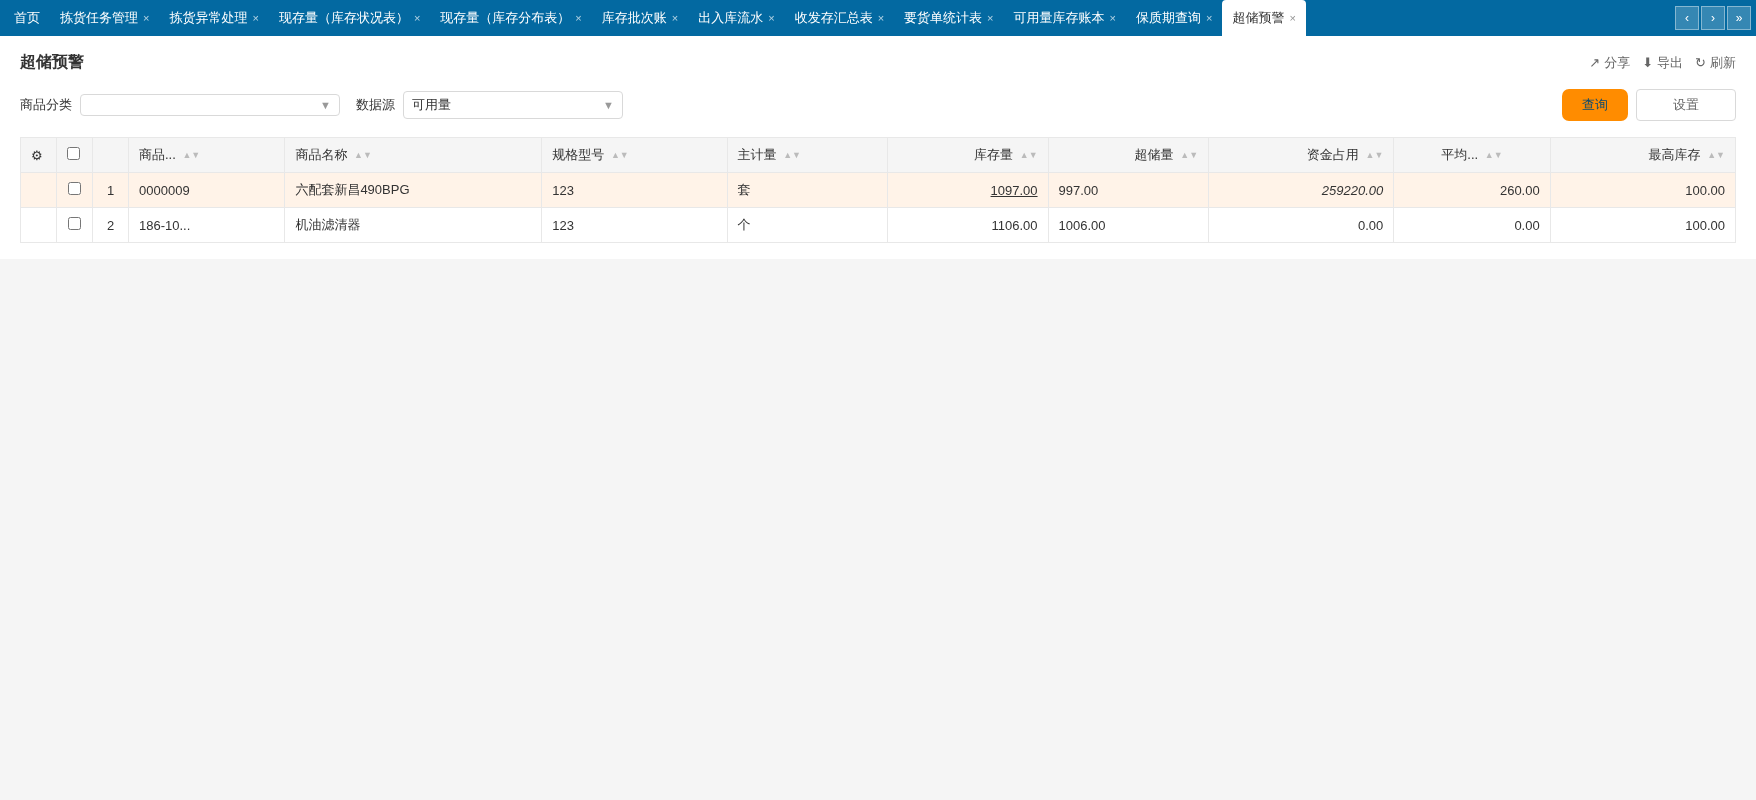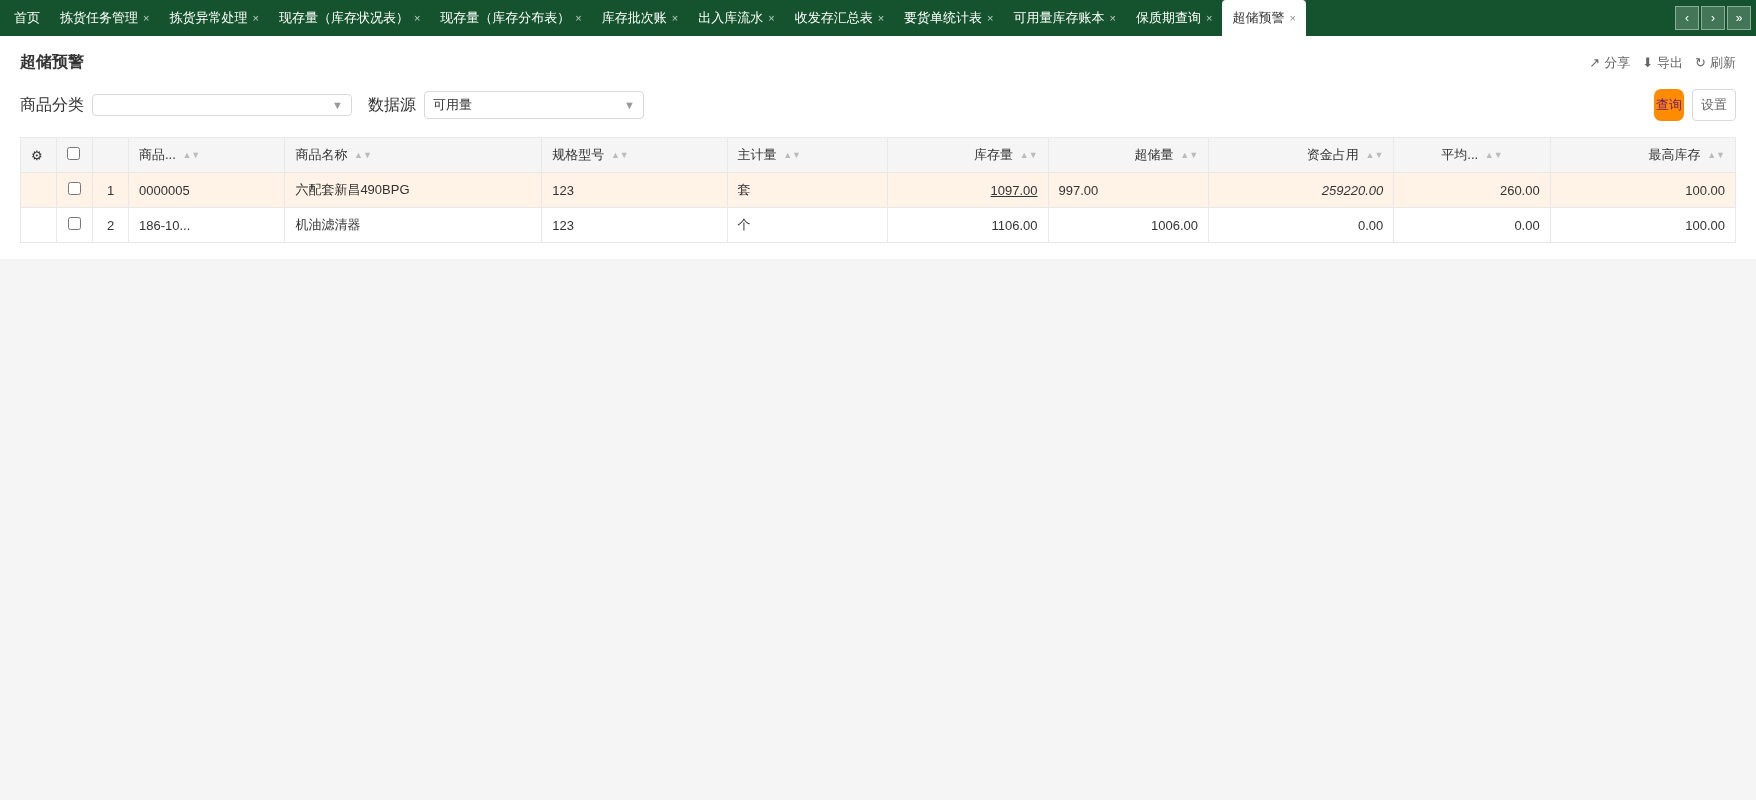--- a/index.html
+++ b/index.html
@@ -1,20 +1,20 @@
 <!DOCTYPE html>
 <html><head>
   <meta charset="utf-8">
   <style>
     * { box-sizing: border-box; margin: 0; padding: 0; font-family: 'Microsoft YaHei', Arial, sans-serif; }
     body { background: #f5f5f5; font-size: 13px; color: #333; }
 
     
     .top-nav {
-      background: #14532d;
+      background: #0369a1;
       display: flex;
       align-items: center;
       height: 36px;
       padding: 0 4px;
       overflow: hidden;
     }
     .top-nav-item {
       display: flex;
       align-items: center;
       height: 36px;
@@ -98,21 +98,21 @@
       gap: 16px;
       margin-bottom: 16px;
       flex-wrap: wrap;
     }
     .filter-group {
       display: flex;
       align-items: center;
       gap: 8px;
     }
     .filter-label {
-      font-size: 16px;
+      font-size: 13px;
       color: #333;
       white-space: nowrap;
     }
     .filter-select {
       display: flex;
       align-items: center;
       border: 1px solid #d9d9d9;
       border-radius: 4px;
       padding: 4px 8px;
       background: #fff;
@@ -123,33 +123,33 @@
       color: #333;
     }
     .filter-select .arrow { color: #999; font-size: 11px; }
     .action-buttons {
       margin-left: auto;
       display: flex;
       gap: 8px;
     }
     .btn-query {
       background: #ff8c00;
-      color: #701a75;
+      color: #0c4a6e;
       border: none;
       border-radius: 7px;
-      padding: 6px 2px;
+      padding: 6px 20px;
       cursor: pointer;
       font-size: 13px;
     }
     .btn-settings {
       background: #fff;
       color: #666;
       border: 1px solid #d9d9d9;
       border-radius: 4px;
-      padding: 6px 8px;
+      padding: 6px 36px;
       cursor: pointer;
       font-size: 13px;
     }
 
     
     .data-table {
       width: 100%;
       border-collapse: collapse;
       font-size: 13px;
     }
@@ -319,42 +319,42 @@
         </th>
       </tr>
     </thead>
     <tbody id="table-body">
     <tr class="highlighted">
     <td class="gear-col"></td>
     <td class="checkbox-col">
       <input type="checkbox" style="">
     </td>
     <td class="row-num">1</td>
-    <td>0000005</td>
+    <td>0000009</td>
     <td>六配套新昌490BPG</td>
     <td>123</td>
     <td>套</td>
     <td style="text-align:right;text-decoration:underline;">1097.00</td>
     <td style="text-align:left;">997.00</td>
     <td style="text-align:right;font-style:italic;">259220.00</td>
     <td style="text-align:right;">260.00</td>
     <td style="text-align:right;">100.00</td>
   </tr>
         <tr>
     <td class="gear-col"></td>
     <td class="checkbox-col">
       <input type="checkbox" style="">
     </td>
     <td class="row-num">2</td>
     <td>186-10...</td>
     <td>机油滤清器</td>
     <td>123</td>
     <td>个</td>
     <td style="text-align:right;">1106.00</td>
-    <td style="text-align:right;">1006.00</td>
+    <td style="text-align:left;">1006.00</td>
     <td style="text-align:right;">0.00</td>
     <td style="text-align:right;">0.00</td>
     <td style="text-align:right;">100.00</td>
   </tr>
       </tbody>
   </table>
 
 </div>
 
 </body></html>

